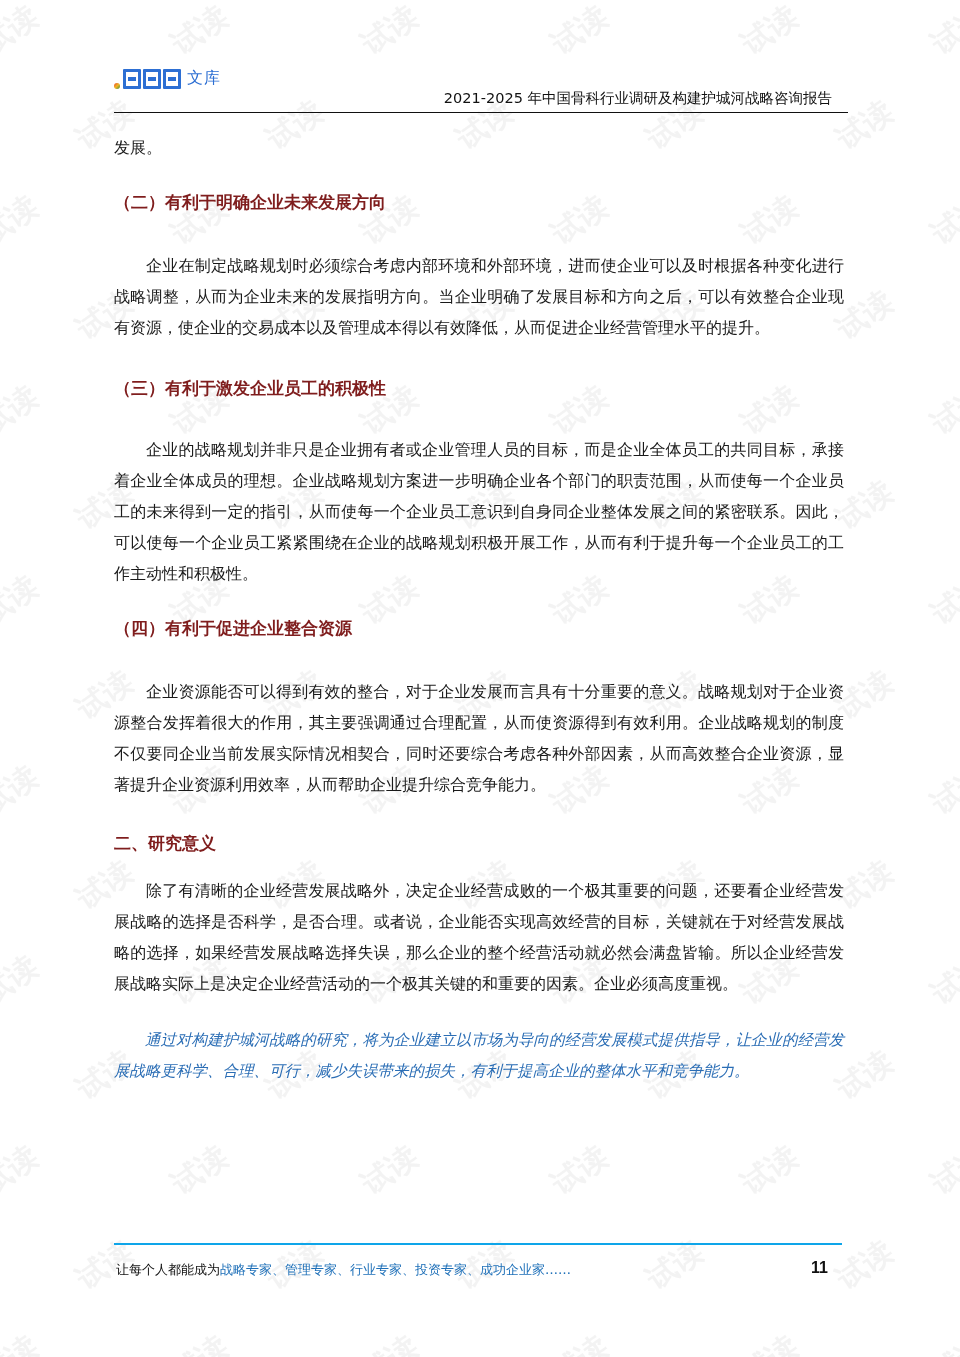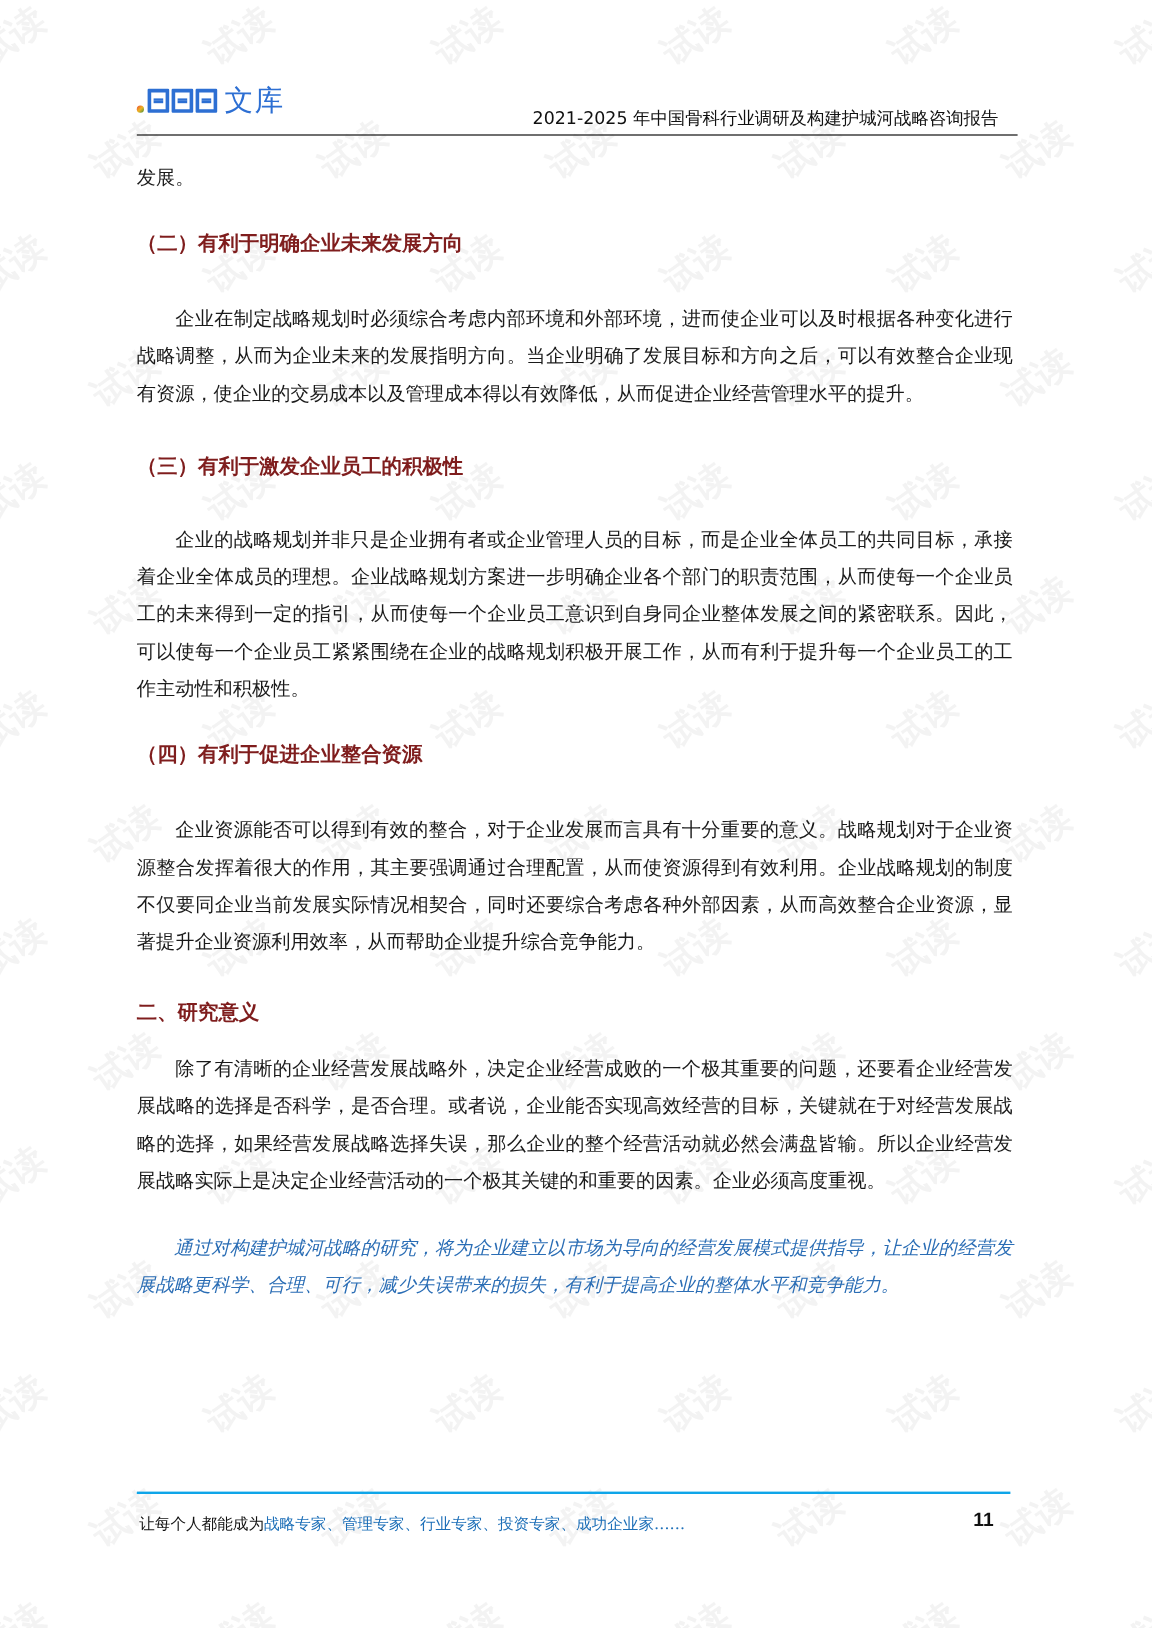--- a/index.html
+++ b/index.html
@@ -8,21 +8,21 @@
   .watermark-layer { position: absolute; inset: 0; pointer-events: none; overflow: hidden; z-index: 0; }
   .wm { position: absolute; font-family: "DejaVu Sans", sans-serif; font-size: 30px; font-weight: bold;
         color: rgba(200,200,200,0.22); transform: rotate(-35deg); white-space: nowrap; }
   .page { position: relative; z-index: 1; }
   .header { position: absolute; left: 114px; top: 64px; width: 734px; height: 48px; border-bottom: 1.5px solid #111; }
   .logo { position: absolute; left: 0; top: 4px; display: flex; align-items: center; }
   .logo-dot { width: 6px; height: 6px; border-radius: 50%; background: linear-gradient(135deg,#e84a2f 0%,#f0b323 50%,#3a8f3a 100%); margin-right: 3px; margin-top: 14px; }
   .logo-mark { display: flex; gap: 2px; }
   .logo-box { width: 18px; height: 20px; border: 3px solid #2d6fd3; border-radius: 1px; box-sizing: border-box; position: relative; }
   .logo-box::after { content: ""; position: absolute; left: 2px; right: 2px; top: 5px; height: 4px; border: 2px solid #2d6fd3; border-left: none; border-right: none; box-sizing: border-box; }
-  .logo-text { font-family: "DejaVu Sans", sans-serif; font-size: 24px; color: #2d6fd3; margin-left: 6px; letter-spacing: 1px; }
+  .logo-text { font-family: "DejaVu Sans", sans-serif; font-size: 16px; color: #2d6fd3; margin-left: 6px; letter-spacing: 1px; }
   .header-title { position: absolute; right: 16px; bottom: 4px; font-family: "DejaVu Sans", sans-serif; font-size: 14.5px; color: #111; }
   .content { position: absolute; left: 114px; top: 130px; width: 730px; }
   p { margin: 0; font-size: 16px; line-height: 31px; text-align: justify; text-indent: 2em; }
   p.noindent { text-indent: 0; }
   h3 { margin: 0; font-family: "DejaVu Sans", sans-serif; font-size: 17px; font-weight: bold; color: #7f1d1d; }
   .blue { color: #2a6db5; font-family: "DejaVu Sans", sans-serif; font-size: 15.5px; }
   .footer { position: absolute; left: 114px; top: 1243px; width: 728px; border-top: 2px solid #0ea5e9; }
   .footer-text { position: absolute; left: 2px; top: 16px; font-size: 13px; color: #111; font-family: "DejaVu Serif", serif; }
   .footer-text .accent { color: #1d6fb8; }
   .page-num { position: absolute; right: 14px; top: 14px; font-family: "Liberation Sans", sans-serif; font-weight: bold; font-size: 16px; color: #111; }

